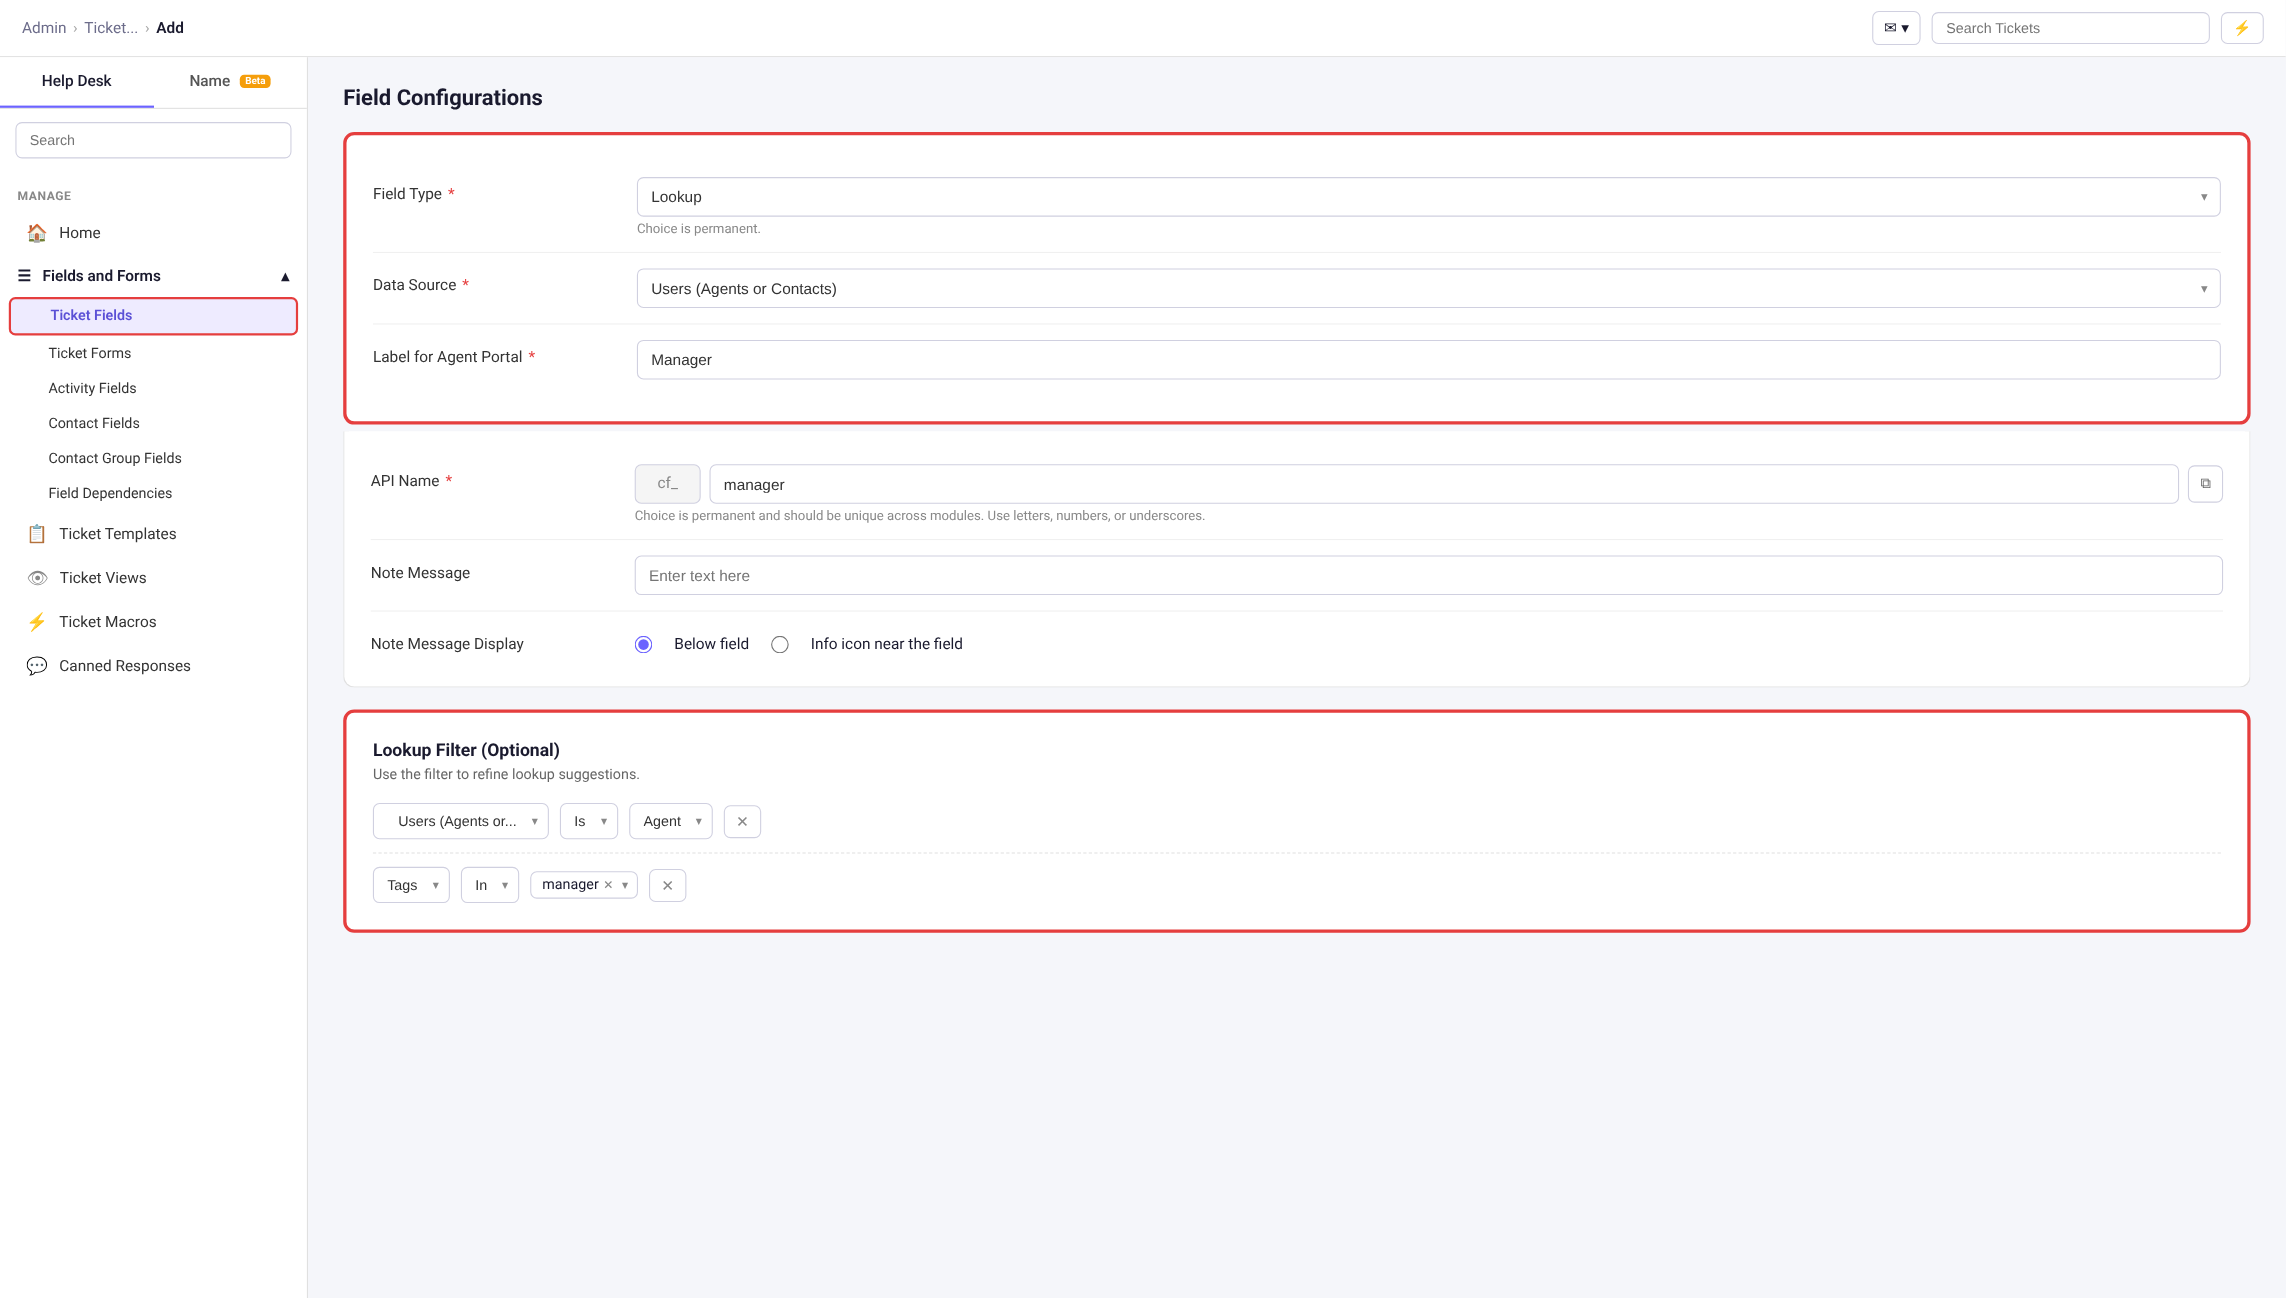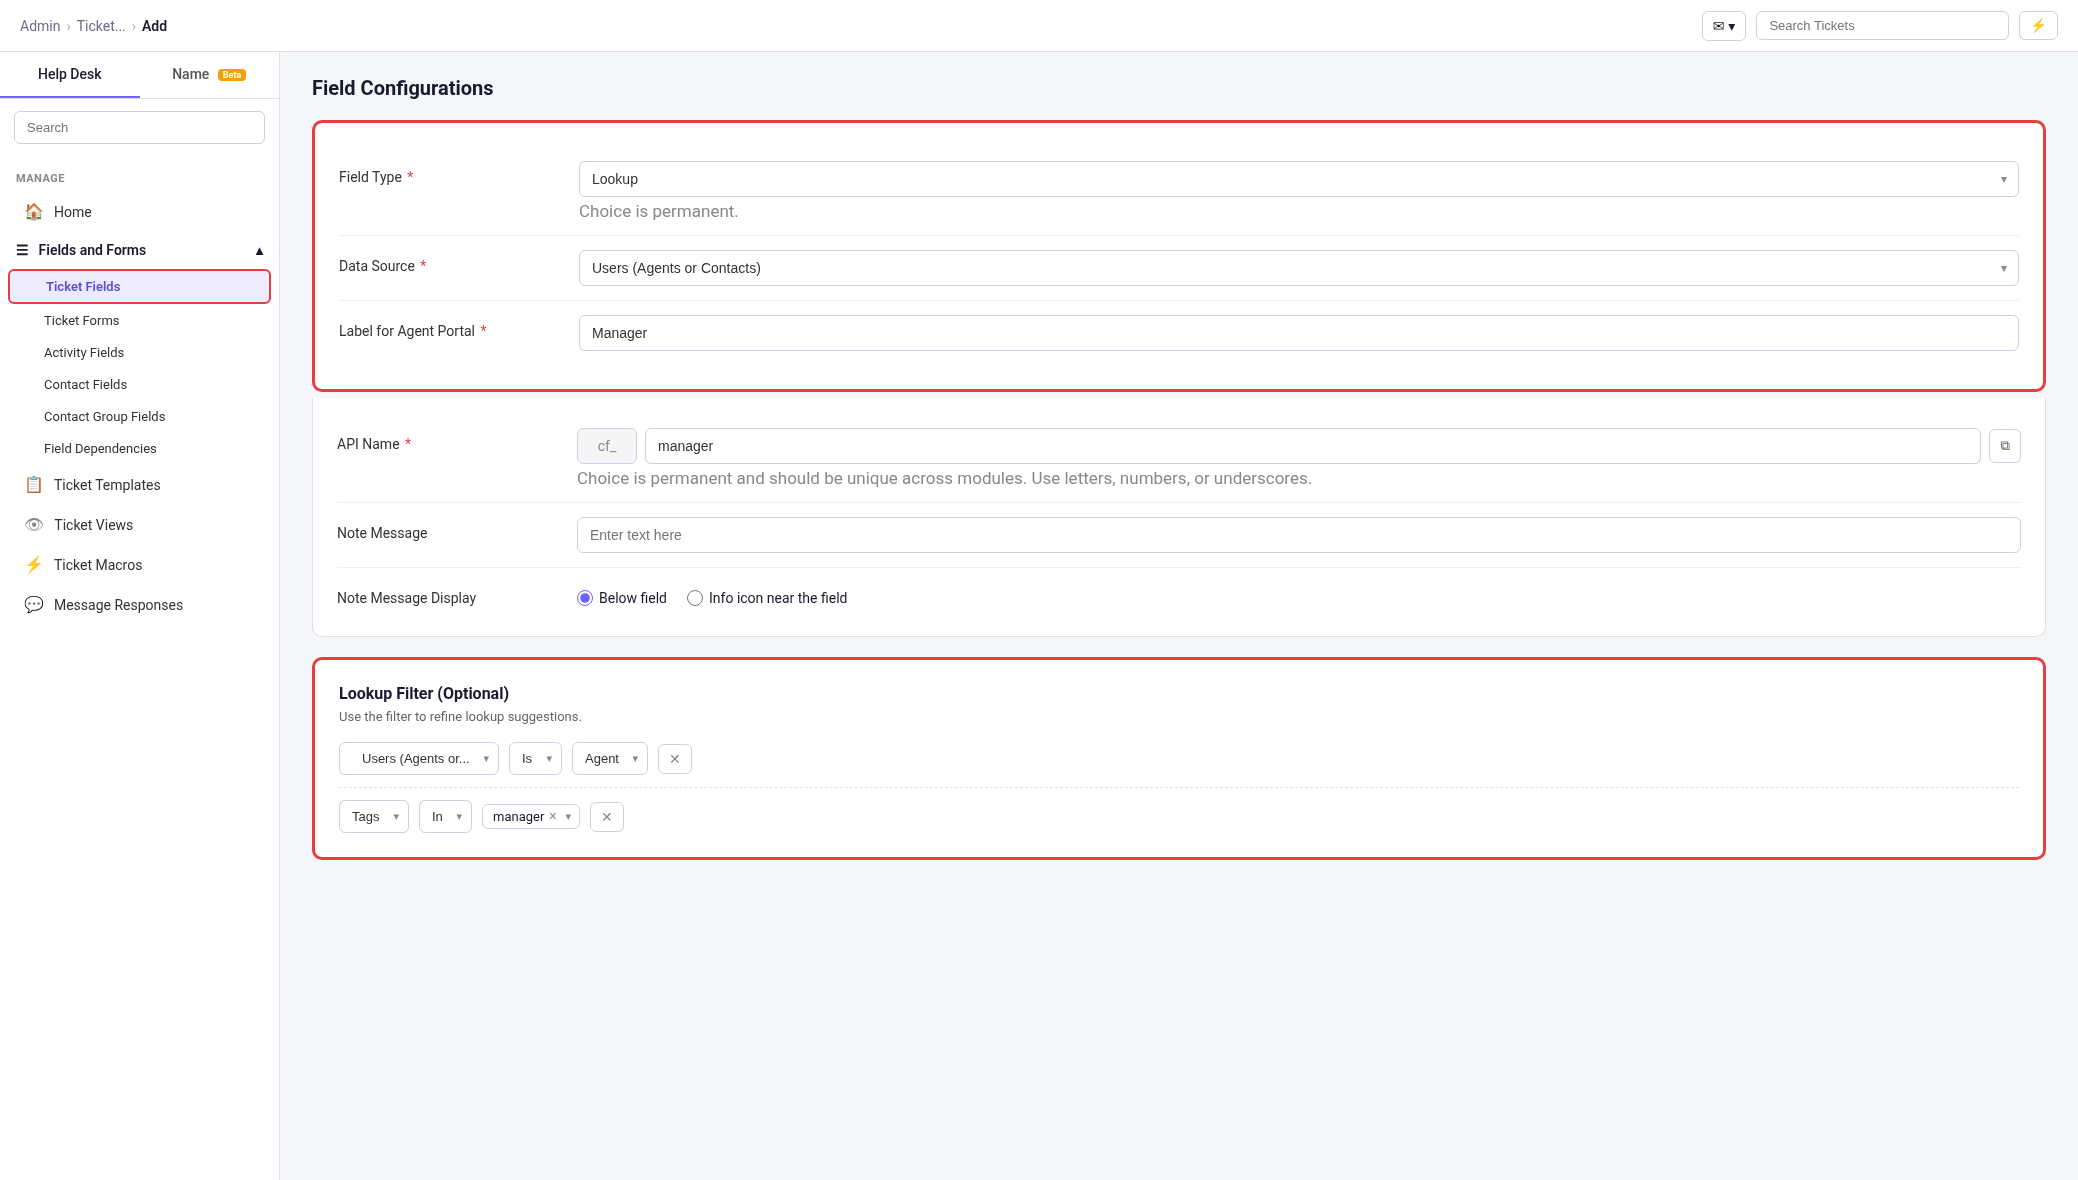--- a/index.html
+++ b/index.html
@@ -110,21 +110,21 @@
     .form-select {
       width: 100%; border: 1px solid #d0d0e0; border-radius: 6px;
       padding: 9px 36px 9px 12px; font-size: 14px;
       appearance: none; background: #fff; cursor: pointer; outline: none;
       color: #333;
     }
     .select-chevron {
       position: absolute; right: 12px; top: 50%; transform: translateY(-50%);
       color: #888; pointer-events: none; font-size: 12px;
     }
-    .hint-text { font-size: 17px; color: #888; margin-top: 4px; }
+    .hint-text { font-size: 12px; color: #888; margin-top: 4px; }
 
     .form-input {
       width: 100%; border: 1px solid #d0d0e0; border-radius: 6px;
       padding: 9px 12px; font-size: 14px; outline: none; color: #aaa;
       background: #fff;
     }
     .form-input.has-value { color: #333; }
 
     .api-name-row { display: flex; align-items: center; gap: 8px; }
     .api-prefix {
@@ -137,21 +137,21 @@
       padding: 9px 12px; font-size: 14px; color: #333;
       background: #fff; outline: none;
     }
     .copy-btn {
       background: none; border: 1px solid #d0d0e0; border-radius: 6px;
       padding: 8px 10px; cursor: pointer; color: #666;
     }
 
     
     .radio-group { display: flex; align-items: center; gap: 20px; padding-top: 8px; }
-    .radio-label { display: flex; align-items: center; gap: 6px; cursor: pointer; font-size: 14px; }
+    .radio-label { display: flex; align-items: center; gap: 20px; cursor: pointer; font-size: 14px; }
     .radio-input { accent-color: #6c63ff; width: 16px; height: 16px; cursor: pointer; }
 
     
     .lookup-card {
       background: #fff; border-radius: 10px;
       border: 3px solid #e53e3e; padding: 24px; margin-bottom: 20px;
     }
     .lookup-title { font-size: 16px; font-weight: 700; margin-bottom: 6px; color: #1a1a2e; }
     .lookup-desc { font-size: 13px; color: #666; margin-bottom: 18px; }
 
@@ -251,21 +251,21 @@
       <div class="sidebar-item">
         <span class="icon">👁</span>
         <span>Ticket Views</span>
       </div>
       <div class="sidebar-item">
         <span class="icon">⚡</span>
         <span>Ticket Macros</span>
       </div>
       <div class="sidebar-item">
         <span class="icon">💬</span>
-        <span>Message Responses</span>
+        <span>Canned Responses</span>
       </div>
     </div>
   </aside>
 
   <main class="main">
     <div class="page-title">Field Configurations</div>
 
     <div class="card highlight">
 
       <div class="form-row">

